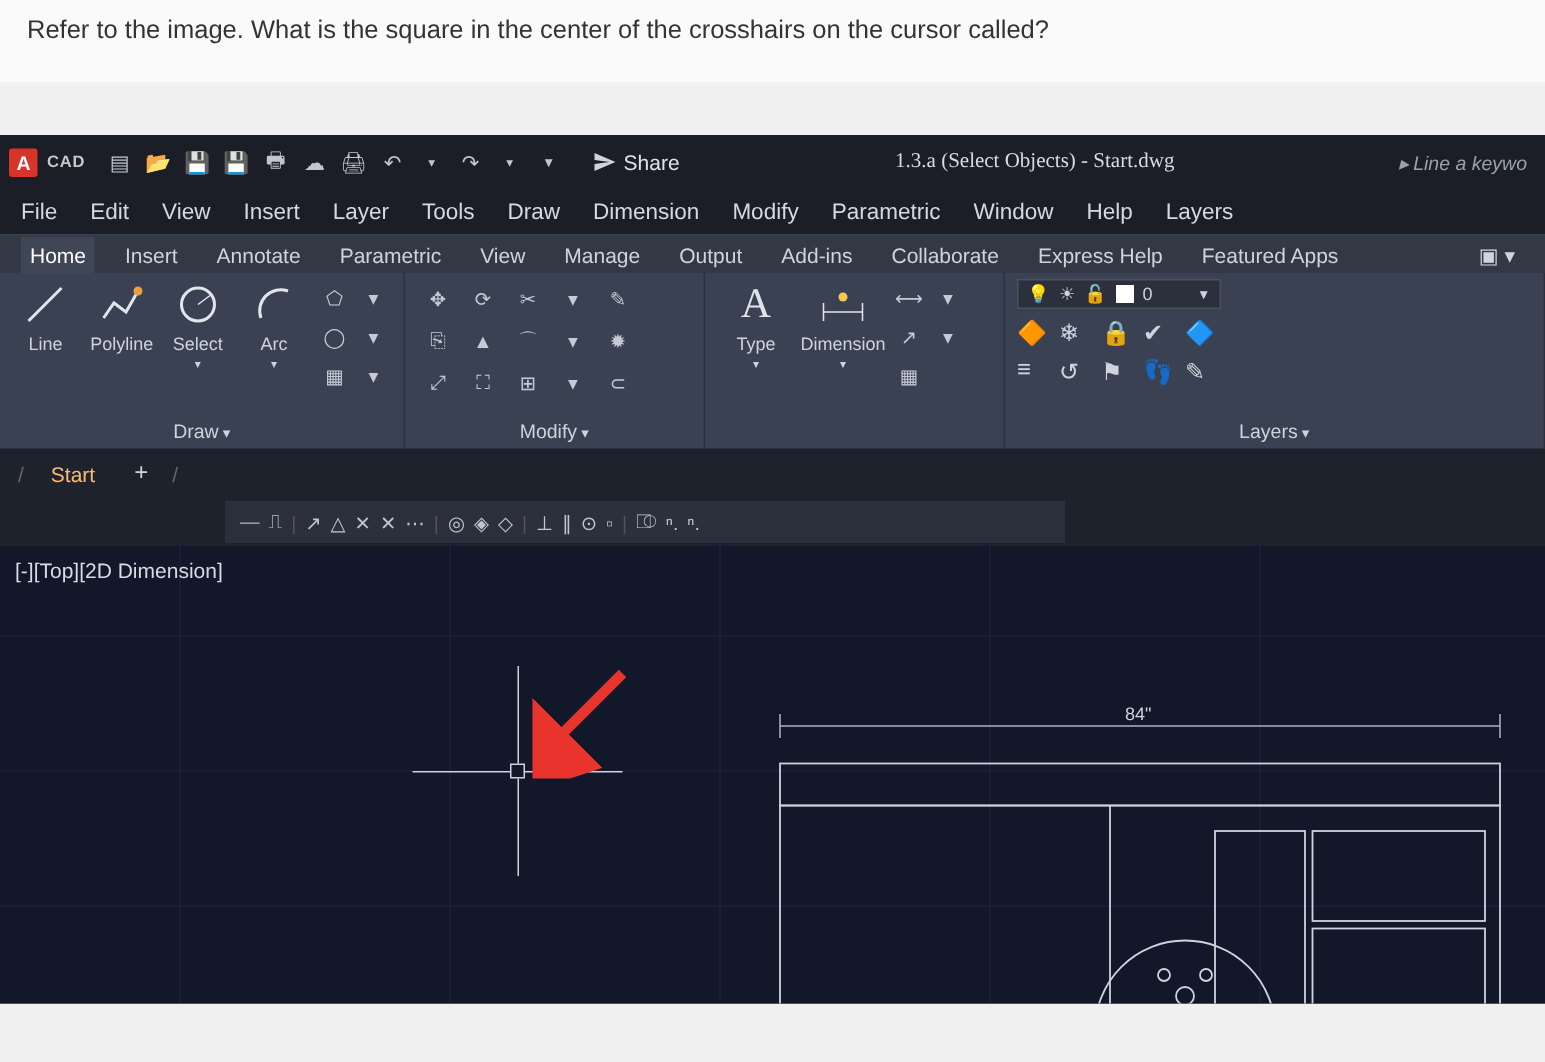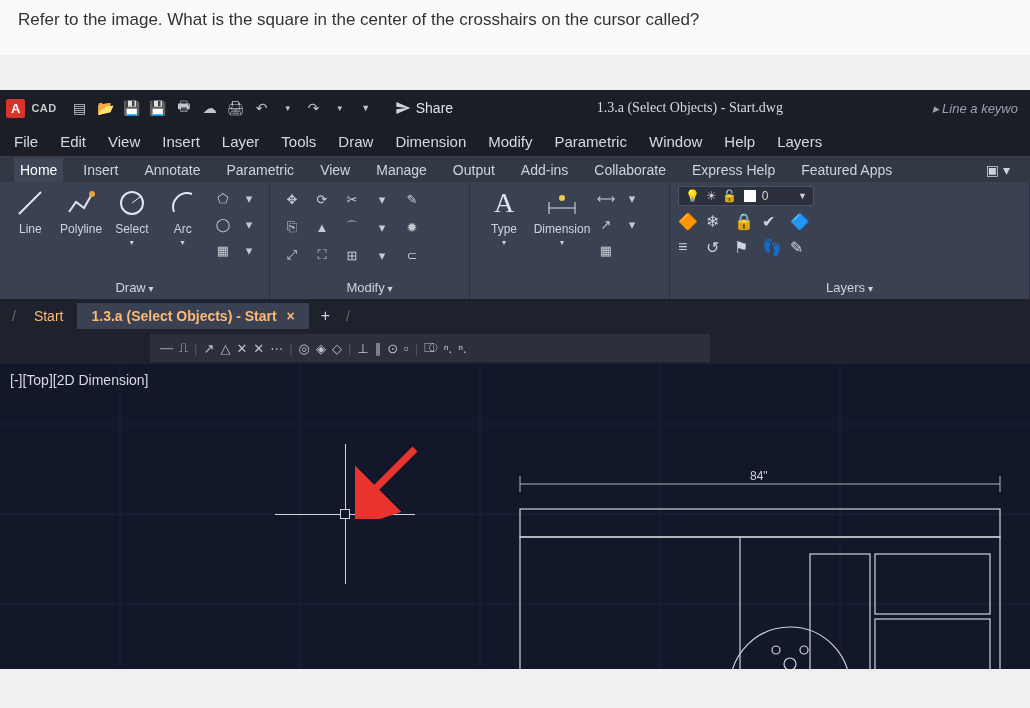--- a/index.html
+++ b/index.html
@@ -267,24 +267,20 @@
           </div>
         </div>
       </div>
       <div class="panel-title">Layers</div>
     </div>
   </div>
 
   <div class="file-tabs">
     <span style="color:#666;margin-right:4px">/</span>
     <div class="file-tab">Start</div>
-    <div class="file-tab active">
-      <span>1.3.a (Select Objects) - Start</span>
-      <span class="x">×</span>
-    </div>
     <div class="plus-tab">+</div>
     <span style="color:#666;margin-left:4px">/</span>
   </div>
 
   <div style="background:#1e222c;padding:2px 0">
     <div class="osnap">
       <span>⎯⎯</span>
       <span>⎍</span>
       <span class="sep">|</span>
       <span>↗</span>

